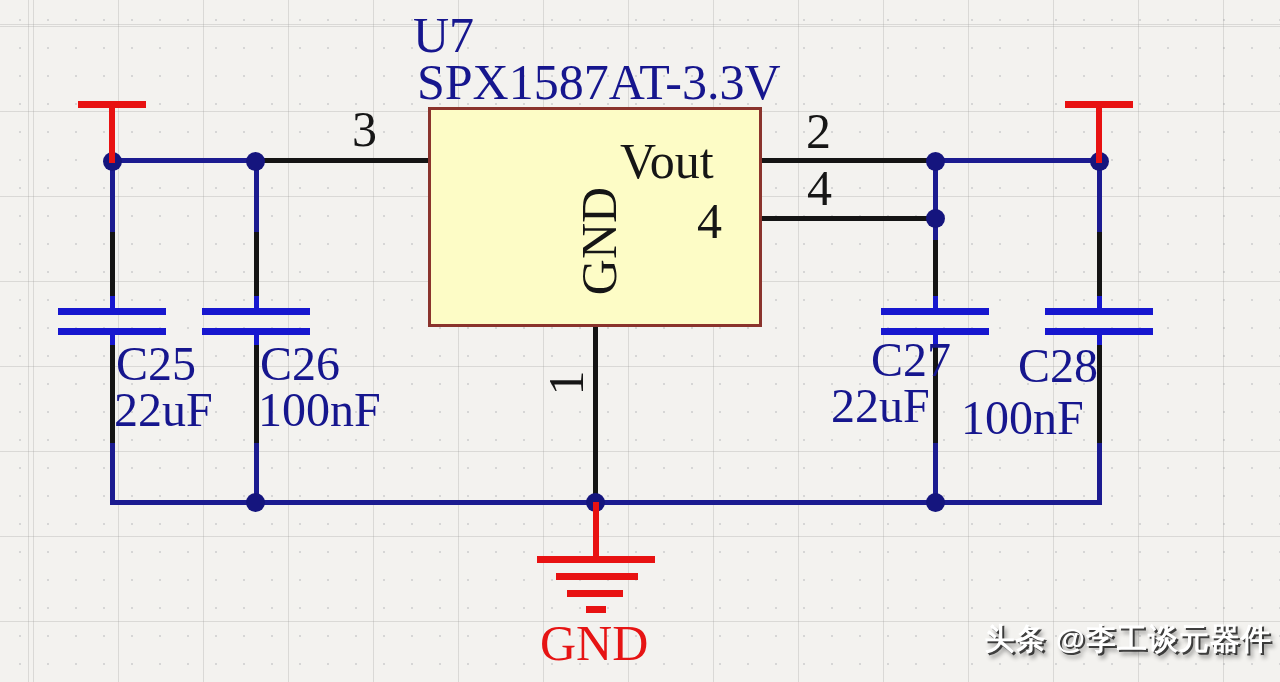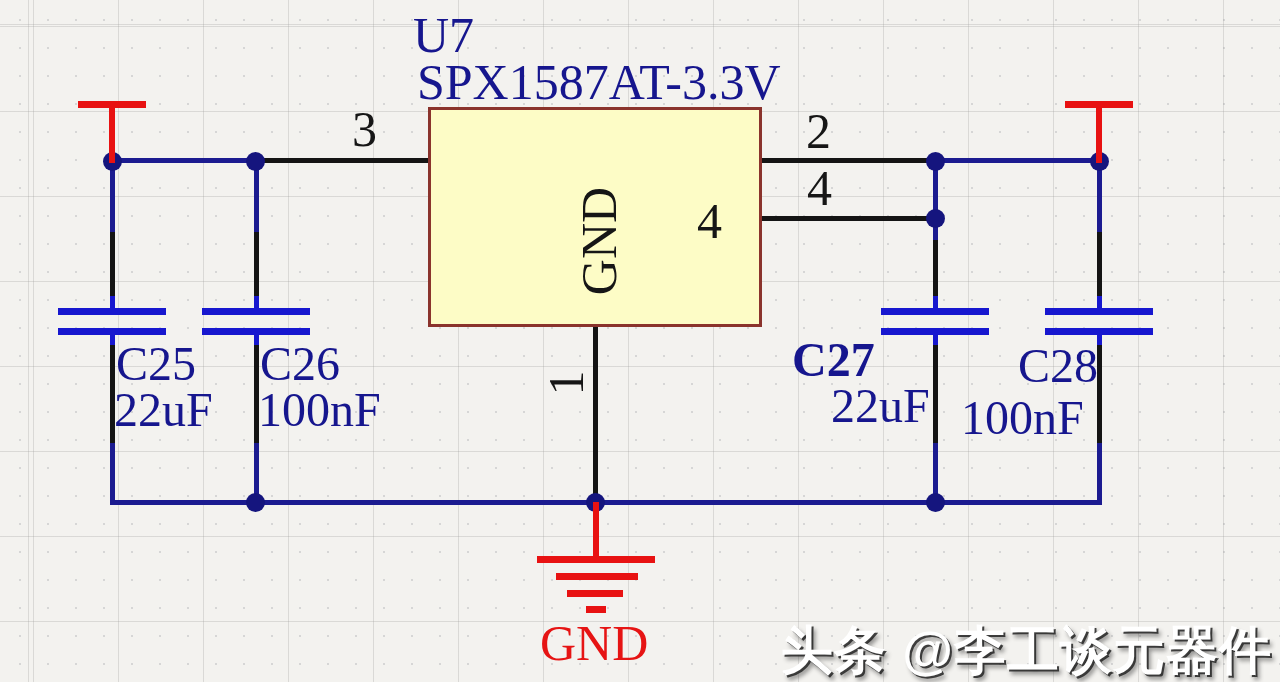--- a/index.html
+++ b/index.html
@@ -27,21 +27,21 @@
   .txt{position:absolute;line-height:1;white-space:nowrap;}
   .navy-t{color:#16168e;}
   .black-t{color:#161616;}
   .red-t{color:#e61414;}
   .f50{font-size:50px;}
   .f48{font-size:48px;}
   .rot{transform:translate(-50%,-50%) rotate(-90deg);transform-origin:center;}
   .wm{
     position:absolute;right:8px;top:622px;
     font-family:"Liberation Sans", sans-serif;
-    font-weight:bold;font-size:52px;line-height:1.1;
+    font-weight:bold;font-size:30px;line-height:1.1;
     color:#ffffff;
     text-shadow:2px 2px 0 rgba(35,35,35,0.85), 4px 5px 4px rgba(35,35,35,0.45);
     letter-spacing:1px;
   }
 </style>
 </head>
 <body>
 
 <div class="canvas">
 
@@ -109,35 +109,36 @@
   <div class="el red" style="left:593px;top:502px;width:6px;height:57px;"></div>
   <div class="el red" style="left:537px;top:556px;width:118px;height:7px;"></div>
   <div class="el red" style="left:556px;top:573px;width:82px;height:7px;"></div>
   <div class="el red" style="left:567px;top:590px;width:56px;height:7px;"></div>
   <div class="el red" style="left:586px;top:606px;width:20px;height:7px;"></div>
   <div class="txt red-t f50" style="left:540px;top:618px;">GND</div>
 
   <div class="el ic" style="left:428px;top:107px;width:334px;height:220px;"></div>
   <div class="txt navy-t f50" style="left:413px;top:10px;">U7</div>
   <div class="txt navy-t f50" style="left:417px;top:57px;">SPX1587AT-3.3V</div>
+  <div class="txt black-t f50" style="left:620px;top:136px;">Vout</div>
   <div class="txt black-t f50 rot" style="left:599px;top:241px;">GND</div>
   <div class="txt black-t f50" style="left:697px;top:196px;">4</div>
 
   <div class="txt black-t f50" style="left:352px;top:104px;">3</div>
   <div class="txt black-t f50" style="left:806px;top:106px;">2</div>
   <div class="txt black-t f50" style="left:807px;top:163px;">4</div>
   <div class="txt black-t f50 rot" style="left:566px;top:383px;">1</div>
 
   <div class="txt navy-t f48" style="left:116px;top:340px;">C25</div>
   <div class="txt navy-t f48" style="left:114px;top:386px;">22uF</div>
 
   <div class="txt navy-t f48" style="left:260px;top:340px;">C26</div>
   <div class="txt navy-t f48" style="left:258px;top:386px;">100nF</div>
 
-  <div class="txt navy-t f48" style="left:792px;top:336px;font-weight:bold;">C27</div>
+  <div class="txt navy-t f48" style="left:871px;top:336px;">C27</div>
   <div class="txt navy-t f48" style="left:831px;top:382px;">22uF</div>
 
   <div class="txt navy-t f48" style="left:981px;top:342px;margin-left:37px;">C28</div>
   <div class="txt navy-t f48" style="left:961px;top:394px;">100nF</div>
 
   <div class="wm">头条 @李工谈元器件</div>
 
 </div>
 
 </body></html>

